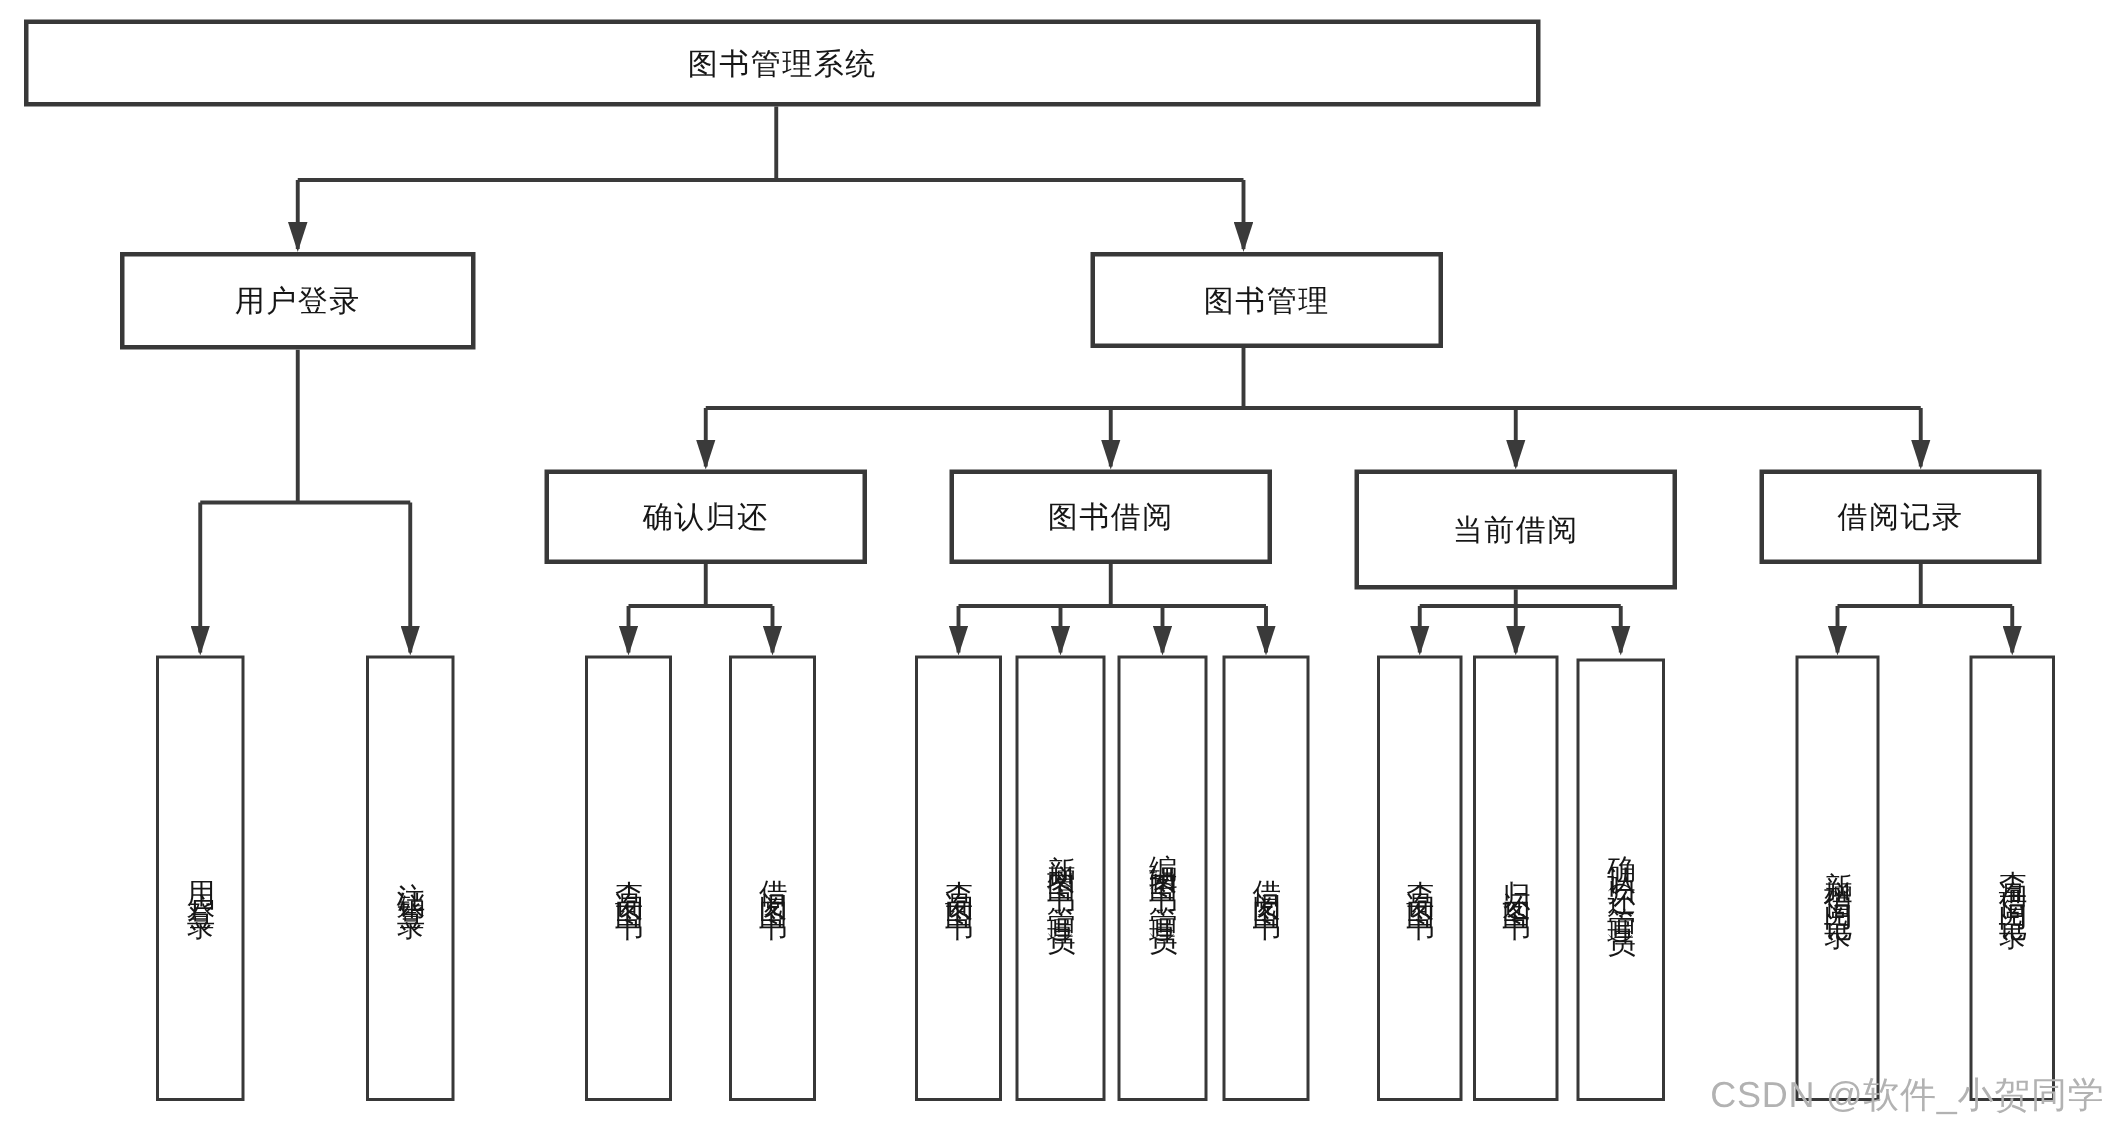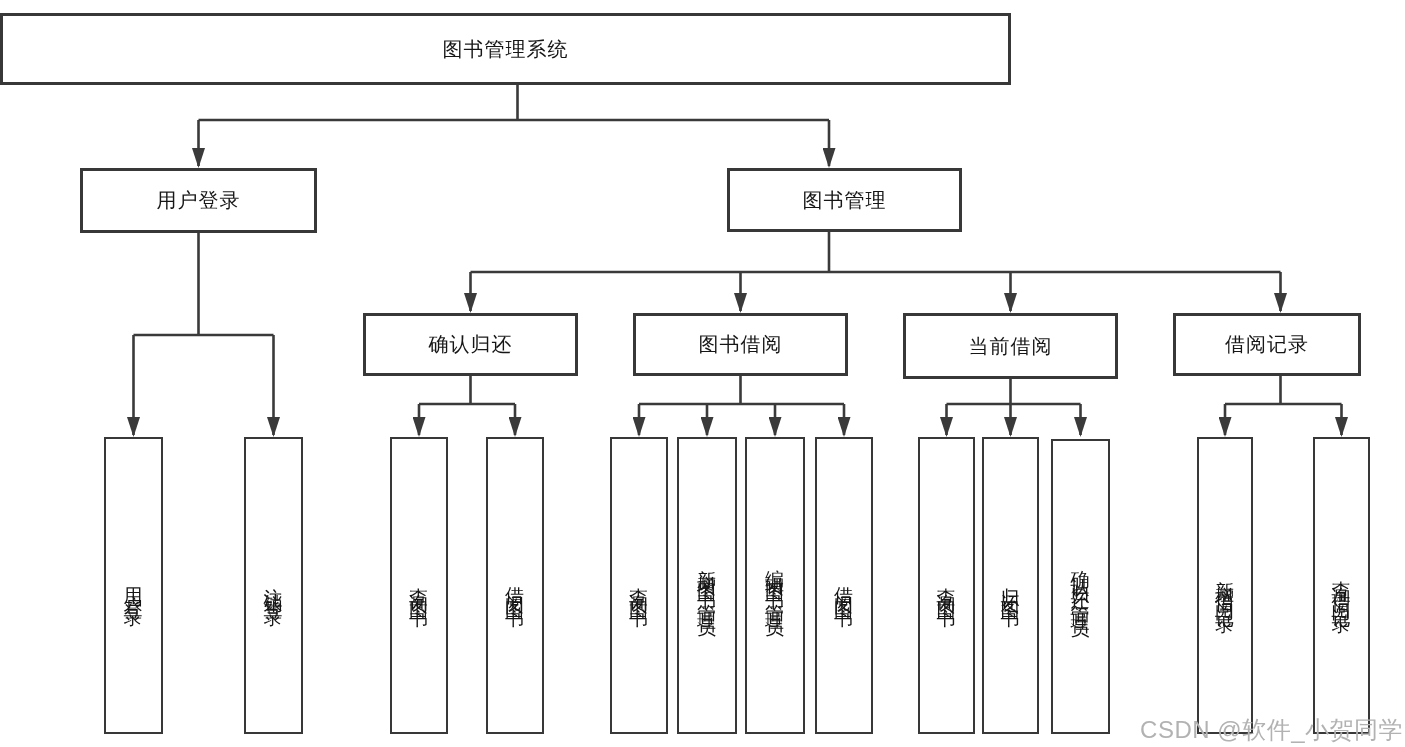--- a/index.html
+++ b/index.html
@@ -89,28 +89,28 @@
       <line x1="775" y1="404" x2="775" y2="435" marker-end="url(#arrow)"></line>
       <line x1="844" y1="404" x2="844" y2="435" marker-end="url(#arrow)"></line>
       <line x1="946.5" y1="404" x2="946.5" y2="435" marker-end="url(#arrow)"></line>
       <line x1="1010.5" y1="404" x2="1010.5" y2="435" marker-end="url(#arrow)"></line>
       <line x1="1080.5" y1="404" x2="1080.5" y2="435" marker-end="url(#arrow)"></line>
       <line x1="1225" y1="404" x2="1225" y2="435" marker-end="url(#arrow)"></line>
       <line x1="1341.5" y1="404" x2="1341.5" y2="435" marker-end="url(#arrow)"></line>
     </g>
   </svg>
 
-  <div class="node h" style="left:0;top:13px;width:1011px;height:72px">图书管理系统</div>
+  <div class="node h" style="left:16px;top:13px;width:1011px;height:58px">图书管理系统</div>
 
   <div class="node h" style="left:80px;top:168px;width:237px;height:65px">用户登录</div>
   <div class="node h" style="left:727px;top:168px;width:235px;height:64px">图书管理</div>
 
   <div class="node h" style="left:363px;top:313px;width:215px;height:63px">确认归还</div>
   <div class="node h" style="left:633px;top:313px;width:215px;height:63px">图书借阅</div>
-  <div class="node h" style="left:903px;top:313px;width:215px;height:66px">当前借阅</div>
+  <div class="node h" style="left:903px;top:313px;width:215px;height:80px">当前借阅</div>
   <div class="node h" style="left:1173px;top:313px;width:188px;height:63px">借阅记录</div>
 
   <div class="node v" style="left:104px;top:437px;width:59px;height:297px">用户登录</div>
   <div class="node v" style="left:244px;top:437px;width:59px;height:297px">注销登录</div>
 
   <div class="node v" style="left:390px;top:437px;width:58px;height:297px">查询图书</div>
   <div class="node v" style="left:486px;top:437px;width:58px;height:297px">借阅图书</div>
 
   <div class="node v" style="left:610px;top:437px;width:58px;height:297px">查询图书</div>
   <div class="node v" style="left:677px;top:437px;width:60px;height:297px">新增图书（管理员）</div>

